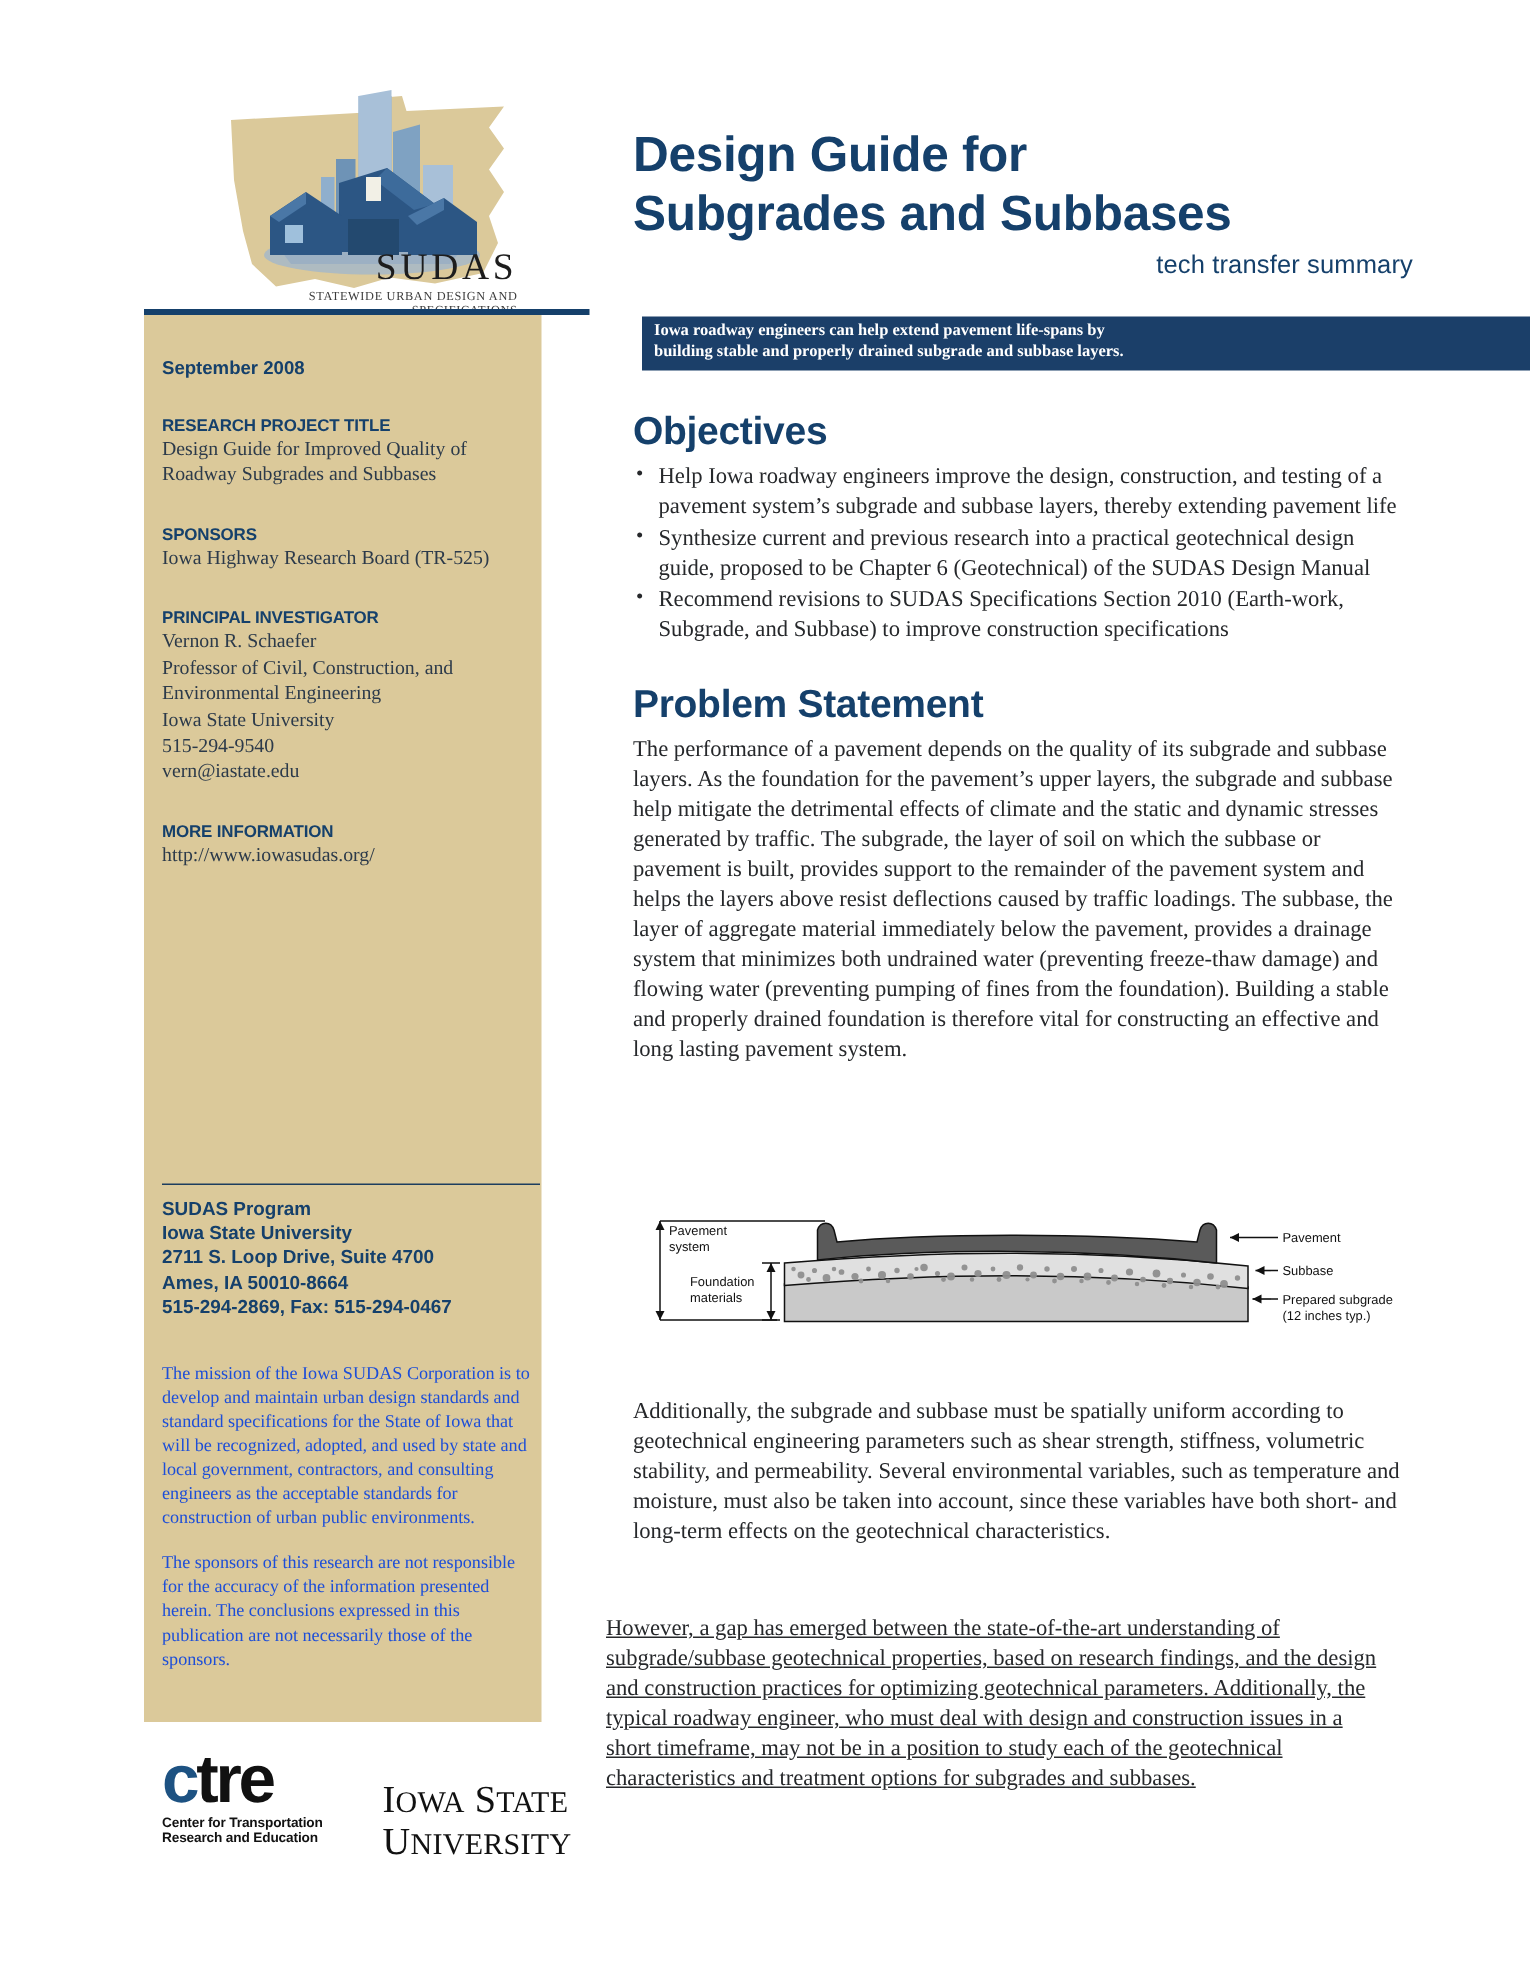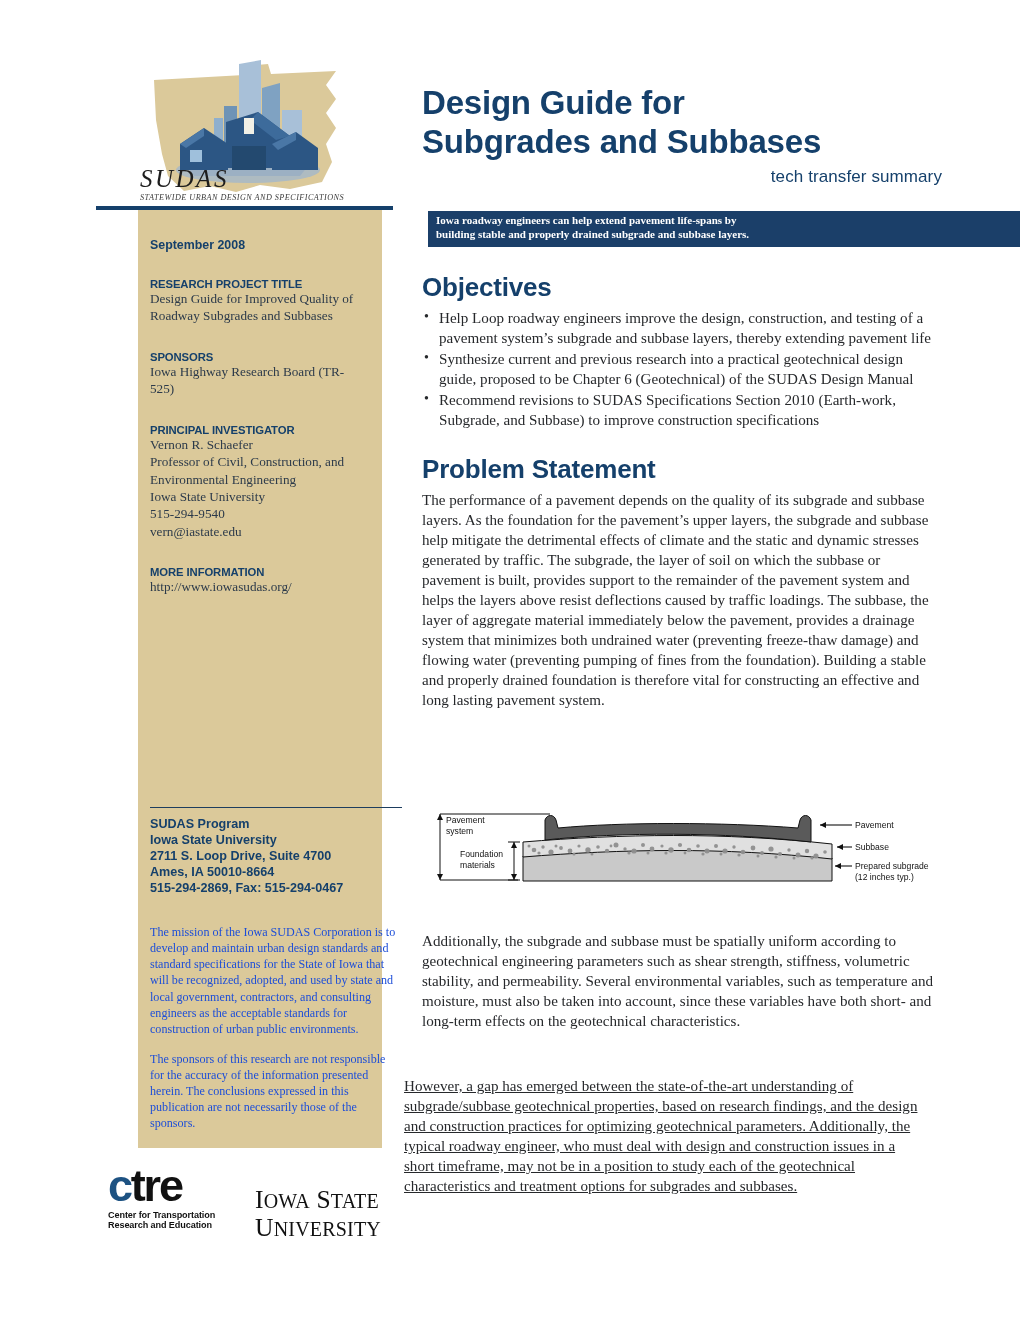--- a/index.html
+++ b/index.html
@@ -17,21 +17,21 @@
     background: #fff;
   }
 
   
   #header-logo {
     position: absolute; left: 140px; top: 58px;
     width: 205px; height: 155px;
   }
   #sudas-wordmark {
     position: absolute; left: 140px; top: 166px;
-    width: 205px; text-align: left; font-style: italic;
+    width: 205px; text-align: right;
   }
   .sudas-name {
     font-family: "Liberation Serif", serif;
     font-size: 25px; letter-spacing: 2.5px;
     color: #1d1d1d; line-height: 1;
   }
   .sudas-tagline {
     font-family: "Liberation Serif", serif;
     font-size: 8.2px; letter-spacing: .45px;
     color: #3b3b3b; margin-top: 2px;
@@ -61,24 +61,23 @@
     font-weight: bold; font-size: 11px; line-height: 1.25;
   }
 
   
   #sidebar-rule {
     position: absolute; left: 96px; top: 206px;
     width: 297px; height: 4px; background: #15406B;
   }
   #sidebar {
     position: absolute; left: 96px; top: 210px;
-    width: 244px; height: 938px;
+    width: 265px; height: 938px;
     background: #DBC99A;
     padding: 28px 24px 0 12px;
-    margin-left: 42px;
   }
   .side-date {
     font-family: "Liberation Sans", sans-serif;
     font-weight: bold; font-size: 12.4px; color: #15406B;
   }
   .side-head {
     font-family: "Liberation Sans", sans-serif;
     font-weight: bold; font-size: 11.3px; color: #15406B;
     letter-spacing: -0.1px; margin-top: 26px;
   }
@@ -276,21 +275,21 @@
 
   <div id="isu-logo">
     <div class="isu-line"><span>I</span><span class="sc">OWA</span> <span>S</span><span class="sc">TATE</span></div>
     <div class="isu-line"><span>U</span><span class="sc">NIVERSITY</span></div>
   </div>
 
   <div id="right-col">
 
     <h2 class="sec-head">Objectives</h2>
     <ul class="obj-list">
-      <li>Help Loop roadway engineers improve the design, construction, and testing of a pavement system’s subgrade and subbase layers, thereby extending pavement life</li>
+      <li>Help Iowa roadway engineers improve the design, construction, and testing of a pavement system’s subgrade and subbase layers, thereby extending pavement life</li>
       <li>Synthesize current and previous research into a practical geotechnical design guide, proposed to be Chapter 6 (Geotechnical) of the SUDAS Design Manual</li>
       <li>Recommend revisions to SUDAS Specifications Section 2010 (Earth-work, Subgrade, and Subbase) to improve construction specifications</li>
     </ul>
 
     <div class="gap-md"></div>
 
     <h2 class="sec-head">Problem Statement</h2>
     <p class="body-text" style="margin:0">The performance of a pavement depends on the quality of its subgrade and subbase layers. As the foundation for the pavement’s upper layers, the subgrade and subbase help mitigate the detrimental effects of climate and the static and dynamic stresses generated by traffic. The subgrade, the layer of soil on which the subbase or pavement is built, provides support to the remainder of the pavement system and helps the layers above resist deflections caused by traffic loadings. The subbase, the layer of aggregate material immediately below the pavement, provides a drainage system that minimizes both undrained water (preventing freeze-thaw damage) and flowing water (preventing pumping of fines from the foundation). Building a stable and properly drained foundation is therefore vital for constructing an effective and long lasting pavement system.</p>
   </div>
 

